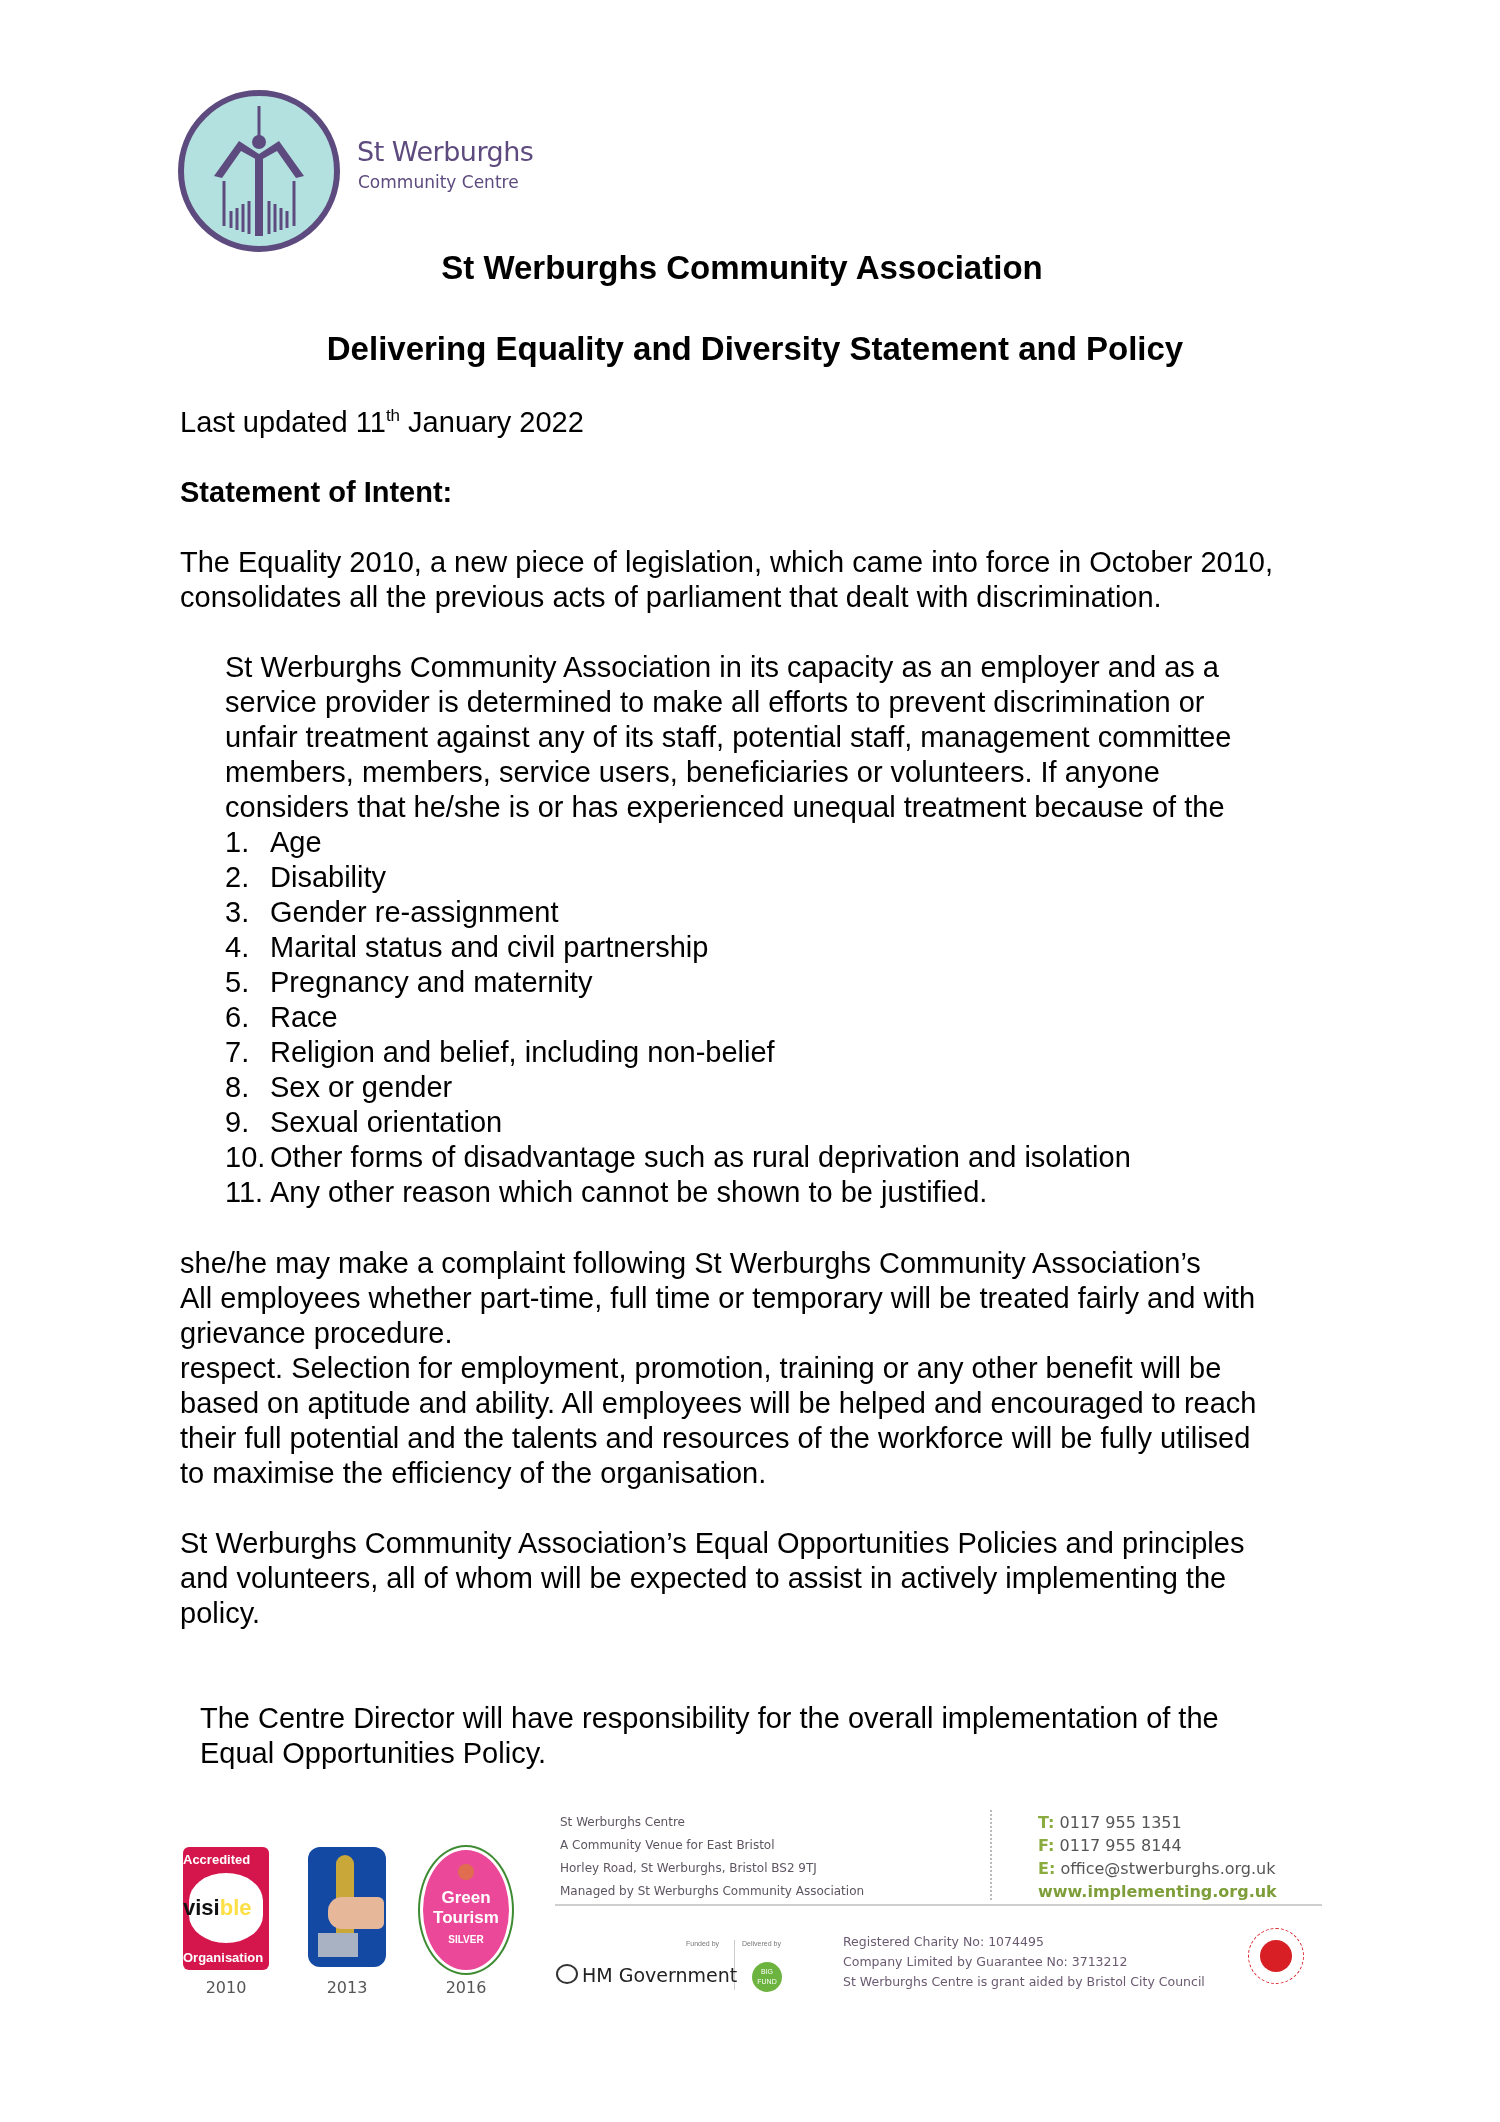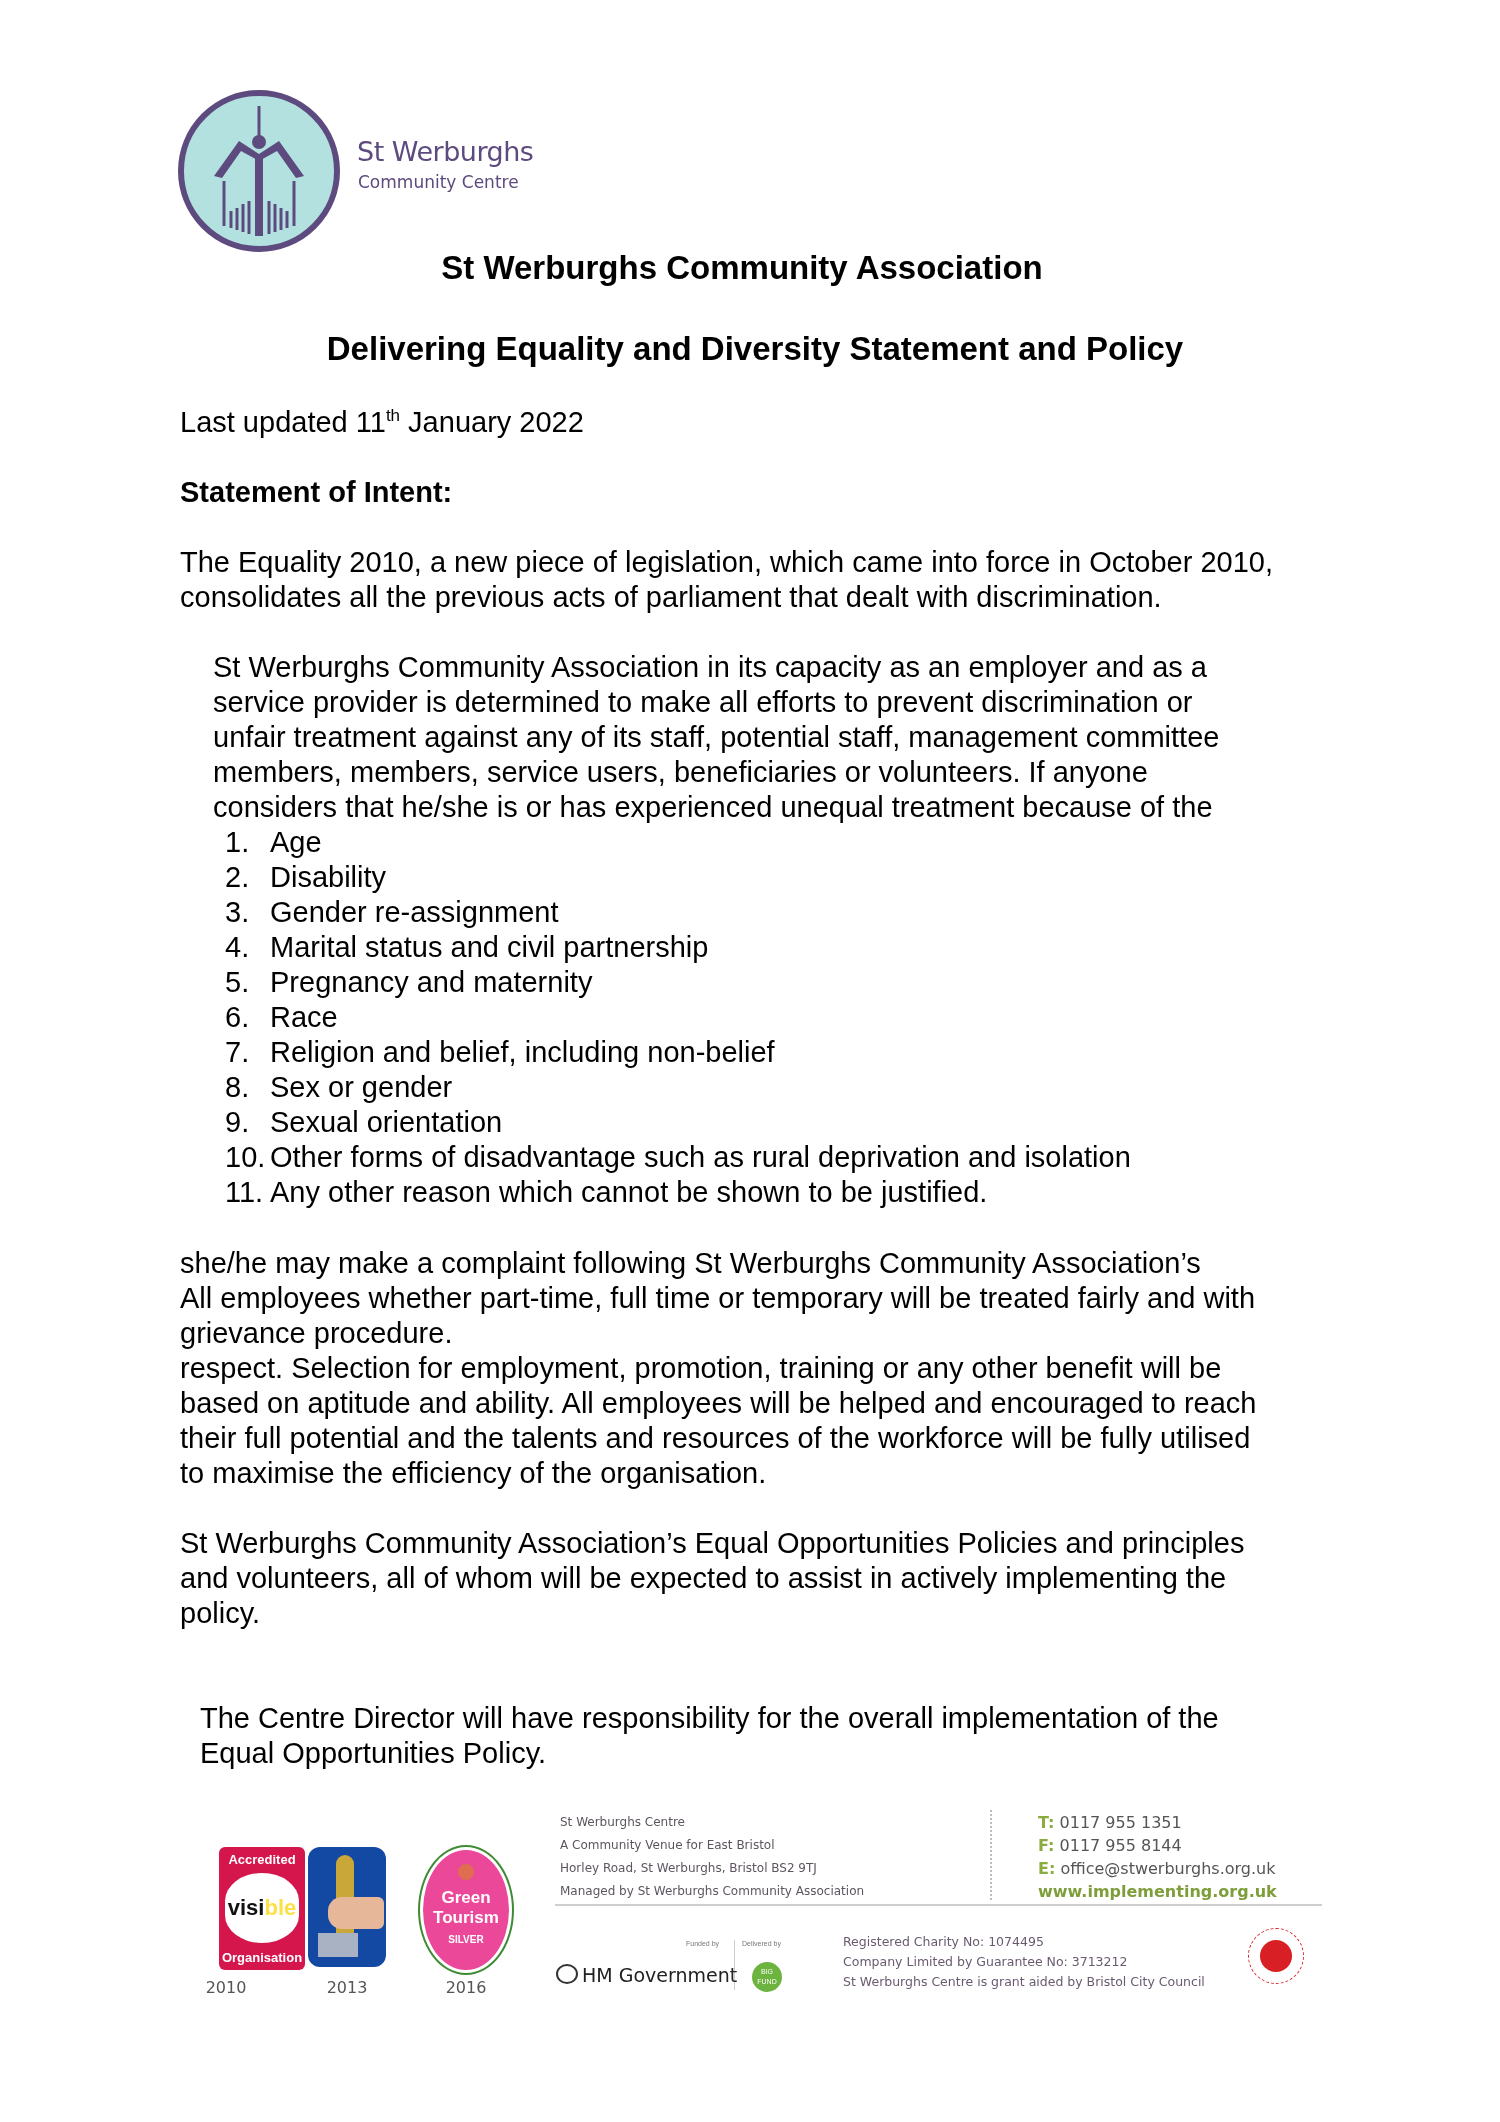--- a/index.html
+++ b/index.html
@@ -19,32 +19,32 @@
   .t1 { top:249px; left:-8px; }
   .t2 { top:330px; left:5px; }
 
   .txt { font-size:29px; line-height:35px; white-space:nowrap; }
   .date { left:180px; top:405px; }
   .date sup { font-size:17px; vertical-align:11px; line-height:0; }
   .intent { left:180px; top:475px; font-weight:bold; }
 
   .para { left:180px; }
   .p1 { top:545px; }
-  .p2 { left:213px; top:650px; }
+  .p2 { left:225px; top:650px; }
   .list { left:225px; top:825px; margin:0; padding:0; list-style:none; }
   .list li { font-size:29px; line-height:35px; white-space:nowrap; display:flex; }
   .list .num { width:45px; display:inline-block; }
   .p3 { top:1246px; }
   .p4 { top:1526px; }
   .p5 { top:1701px;margin-left:20px; }
 
   
   .badge { top:1847px; }
   .badge-visible { left:183px; width:86px; height:123px; background:#d5164d; border-radius:6px;
-    color:#fff; font-weight:bold; font-size:13px; text-align:center; overflow:hidden;margin-left:36px; }
+    color:#fff; font-weight:bold; font-size:13px; overflow:hidden; }
   .badge-visible .mid { position:absolute; left:6px; right:6px; top:26px; height:70px; background:#fff;
     border-radius:40px/30px; }
   .badge-visible .vis { position:absolute; left:0; right:0; top:48px; color:#111; font-size:22px; font-weight:bold; }
   .badge-visible .vis span { color:#fde047; }
   .badge-visible .top { position:absolute; top:5px; left:0; right:0; }
   .badge-visible .bot { position:absolute; bottom:5px; left:0; right:0; }
   .badge-award { left:308px; width:78px; height:120px; background:#1449a3; border-radius:12px; }
   .badge-award .trophy { position:absolute; left:28px; top:8px; width:18px; height:80px; background:#c9a739;
     border-radius:9px 9px 2px 2px; }
   .badge-award .base { position:absolute; left:10px; top:86px; width:40px; height:24px; background:#a9b2c2; }

